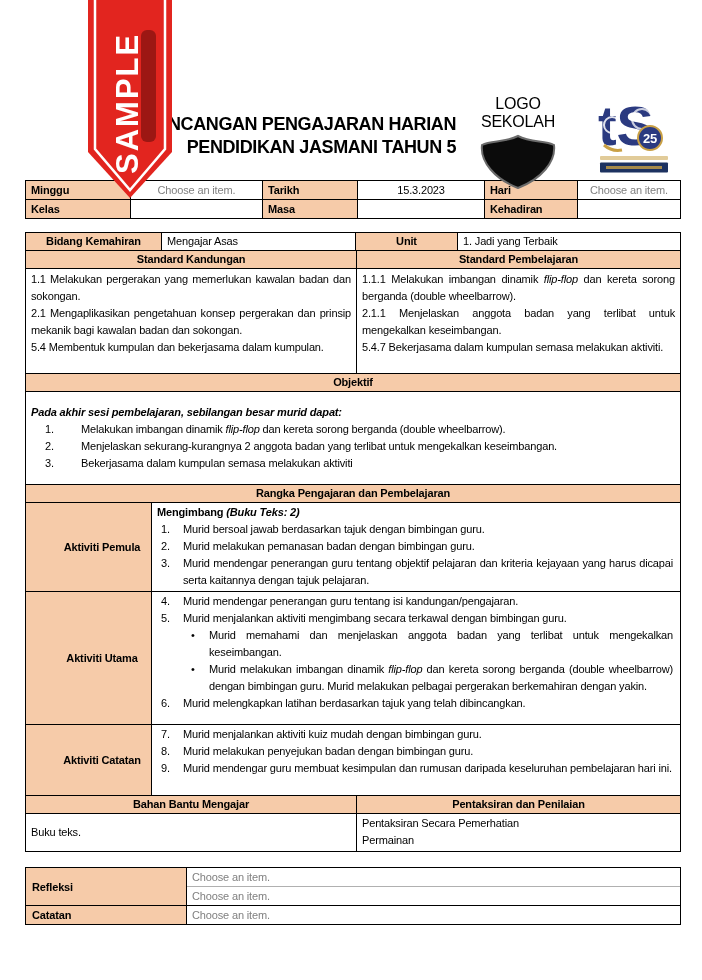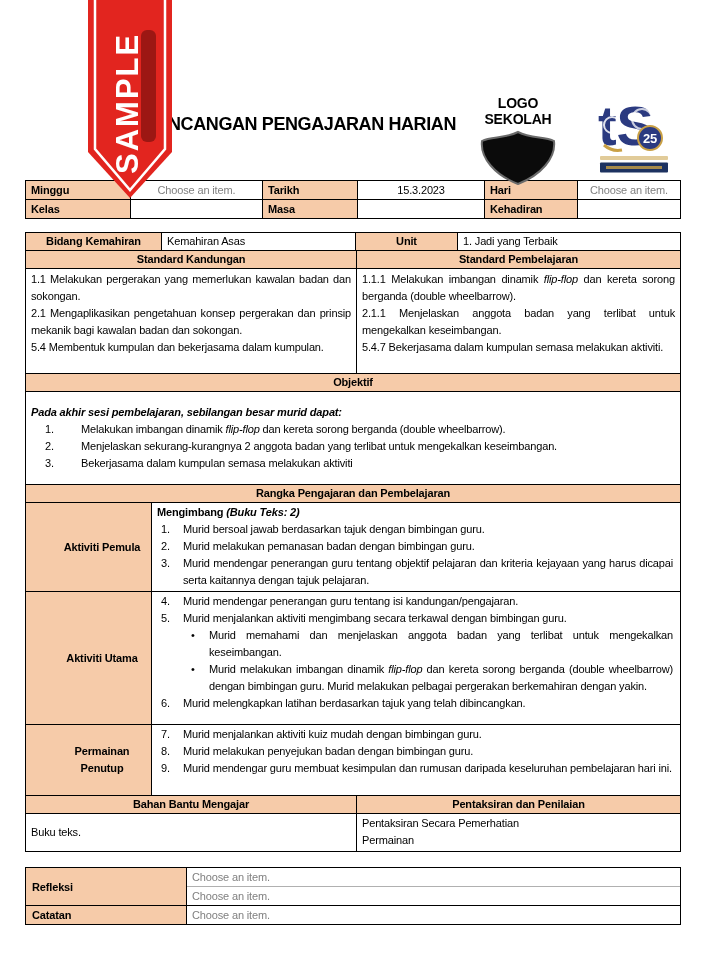--- a/index.html
+++ b/index.html
@@ -8,21 +8,21 @@
     font-family:"Liberation Sans",sans-serif;color:#000;
     font-size:11px;letter-spacing:-0.15px;
   }
   
   .header{position:relative;height:180px;}
   .title{
     position:absolute;left:100px;top:113px;width:356px;text-align:right;
     font-weight:bold;font-size:18px;line-height:23px;letter-spacing:-0.4px;color:#000;
   }
   .school-logo{position:absolute;left:468px;top:95px;width:100px;text-align:center;}
-  .school-logo-label{font-weight:bold;font-size:14px;letter-spacing:-0.2px;}
+  .school-logo-label{font-weight:normal;font-size:16px;letter-spacing:-0.2px;}
   .school-logo svg{margin-top:3px;}
   .ts25{position:absolute;left:598px;top:93px;width:72px;height:84px;}
   .ribbon{position:absolute;left:88px;top:0;width:84px;height:200px;z-index:10;}
   .ribbon-text{
     font-family:"Liberation Sans",sans-serif;font-weight:bold;font-size:31px;
     letter-spacing:2px;fill:#ffffff;
   }
   
   .tbl{
     margin-left:25px;width:656px;box-sizing:border-box;border:1px solid #000;
@@ -69,20 +69,21 @@
   .t3 .tcell{line-height:16px;}
   .t3 .lbl{padding-left:6px;}
   .sub + .sub{border-top:1px solid #b0b0b0;}
 </style>
 </head>
 <body>
 
 <div class="header">
   <div class="title">
     <div>RANCANGAN PENGAJARAN HARIAN</div>
+    <div>PENDIDIKAN JASMANI TAHUN 5</div>
   </div>
 
   <div class="school-logo">
     <div class="school-logo-label">LOGO SEKOLAH</div>
     <svg width="84" height="56" viewBox="0 0 84 56">
       <path d="M42,2 C55,9 69,6 78,11 C80,28 65,45 42,54 C19,45 4,28 6,11 C15,6 29,9 42,2 Z" fill="#0b0b0b" stroke="#6b6b6b" stroke-width="2"></path>
     </svg>
   </div>
 
   <div class="ts25">
@@ -125,21 +126,21 @@
     <div class="tcell c-127"></div>
     <div class="tcell hd c-93">Kehadiran</div>
     <div class="tcell c-fill"></div>
   </div>
 </div>
 
 <div class="tbl gap13">
 
   <div class="trow hrow">
     <div class="tcell hd ctr c-135">Bidang Kemahiran</div>
-    <div class="tcell c-194">Kemahiran Asas</div>
+    <div class="tcell c-194">Mengajar Asas</div>
     <div class="tcell hd ctr c-102">Unit</div>
     <div class="tcell c-fill">1. Jadi yang Terbaik</div>
   </div>
 
   <div class="trow hrow">
     <div class="tcell hd ctr c-330">Standard Kandungan</div>
     <div class="tcell hd ctr c-fill">Standard Pembelajaran</div>
   </div>
 
   <div class="trow">
@@ -220,21 +221,21 @@
         <span class="txt"><span>Murid melakukan imbangan dinamik </span><span class="it">flip-flop</span><span> dan kereta sorong berganda (double wheelbarrow) dengan bimbingan guru. Murid melakukan pelbagai pergerakan berkemahiran dengan yakin.</span></span>
       </div>
       <div class="li">
         <span class="num">6.</span>
         <span class="txt">Murid melengkapkan latihan berdasarkan tajuk yang telah dibincangkan.</span>
       </div>
     </div>
   </div>
 
   <div class="trow">
-    <div class="tcell hd vmid hmid c-125 act-label">Permainan Penutup</div>
+    <div class="tcell hd vmid hmid c-125 act-label">Aktiviti Catatan</div>
     <div class="tcell penutup-cell c-fill">
       <div class="li">
         <span class="num">7.</span>
         <span class="txt">Murid menjalankan aktiviti kuiz mudah dengan bimbingan guru.</span>
       </div>
       <div class="li">
         <span class="num">8.</span>
         <span class="txt">Murid melakukan penyejukan badan dengan bimbingan guru.</span>
       </div>
       <div class="li">

